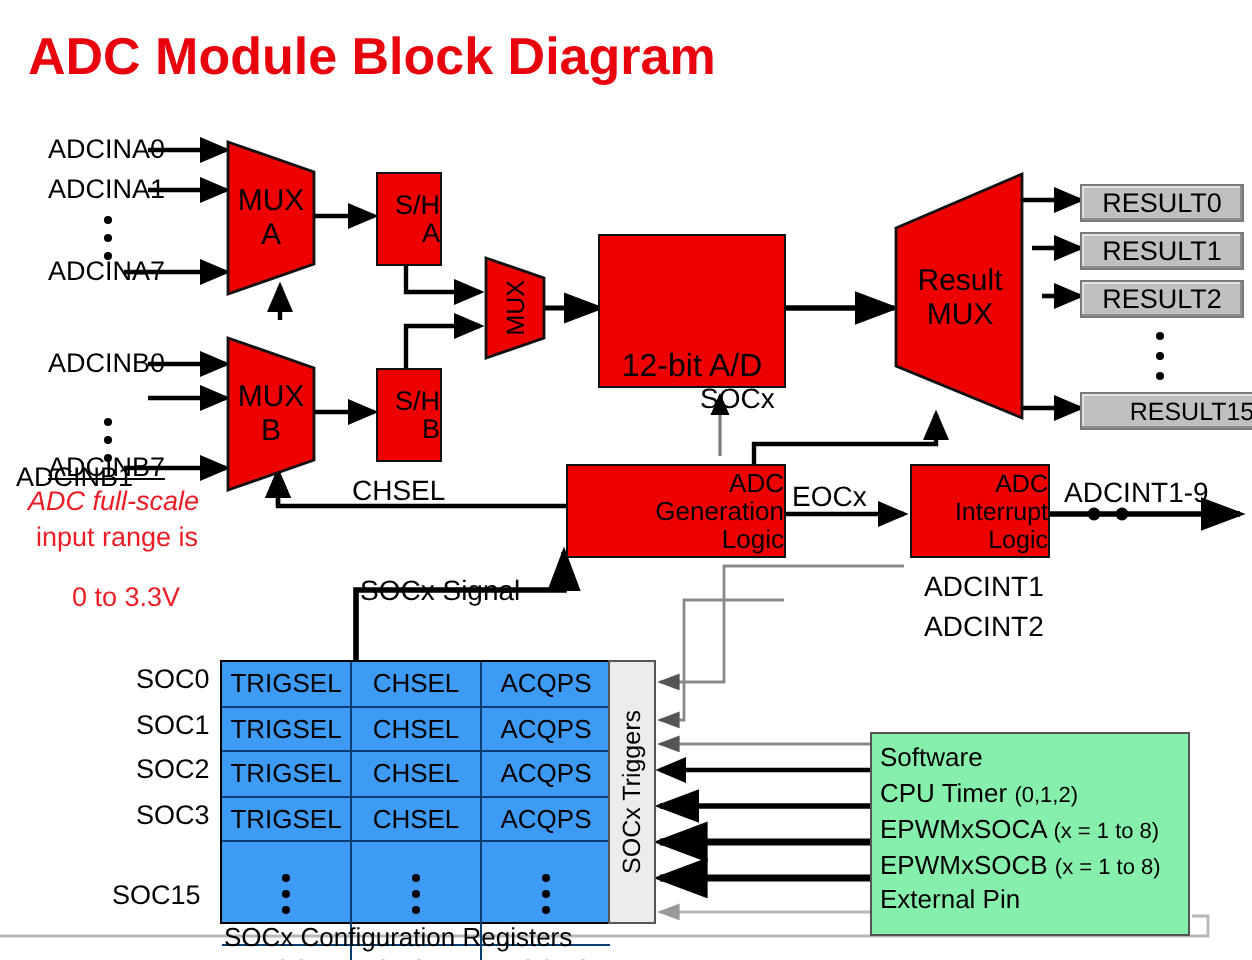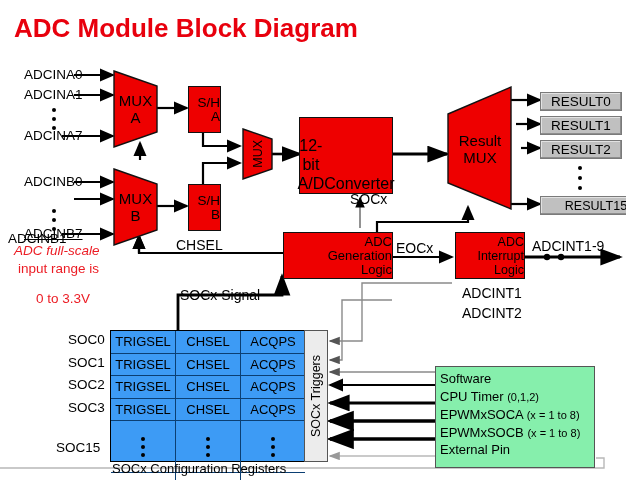--- a/index.html
+++ b/index.html
@@ -257,21 +257,20 @@
     <svg width="31" height="52" viewBox="0 0 31 52">
         <polygon points="1,1 30,11 30,41 1,51" fill="#ee0000" stroke="#111" stroke-width="1.4"></polygon>
       </svg>
     <div class="capv">
         <span>MUX</span>
       </div>
   </div>
 
   <div class="redblk big" style="left:299px;top:117px;width:92px;height:75px;">
     <span>12-bit A/D</span>
-    <span>Converter</span>
   </div>
 
   <div class="lbl" style="left:350px;top:192px;font-size:14px;">SOCx</div>
 
   <div class="trap" style="left:447px;top:86px;width:66px;height:125px;">
     <svg width="66" height="125" viewBox="0 0 66 125">
         <polygon points="1,28 64,1 64,123 1,97" fill="#ee0000" stroke="#111" stroke-width="1.4"></polygon>
       </svg>
     <div class="cap">
       <span>Result</span>

